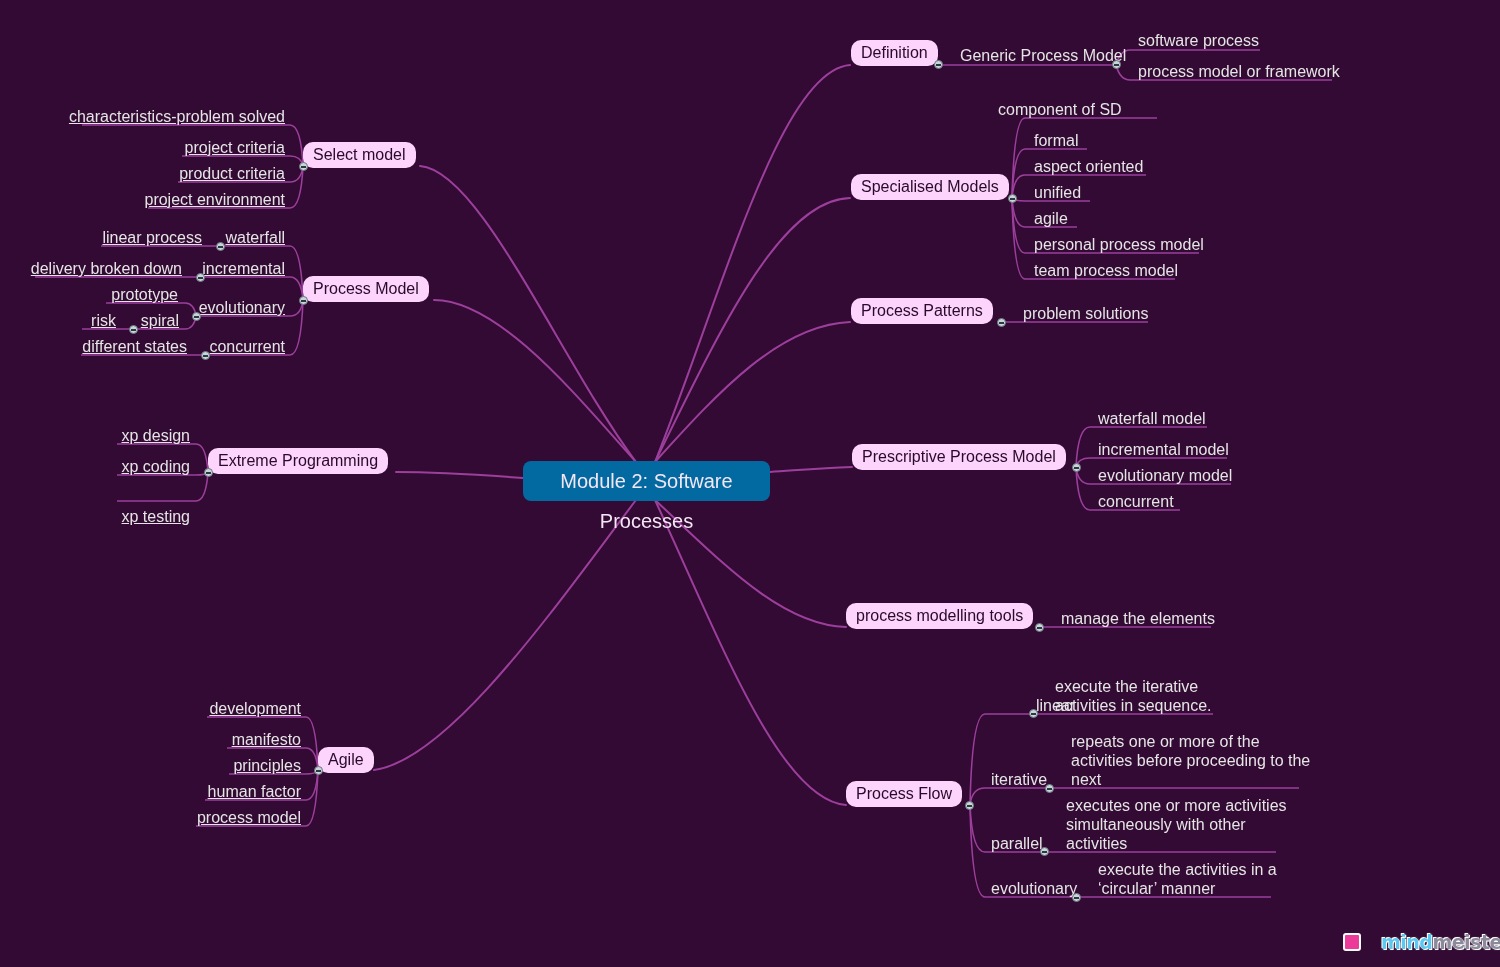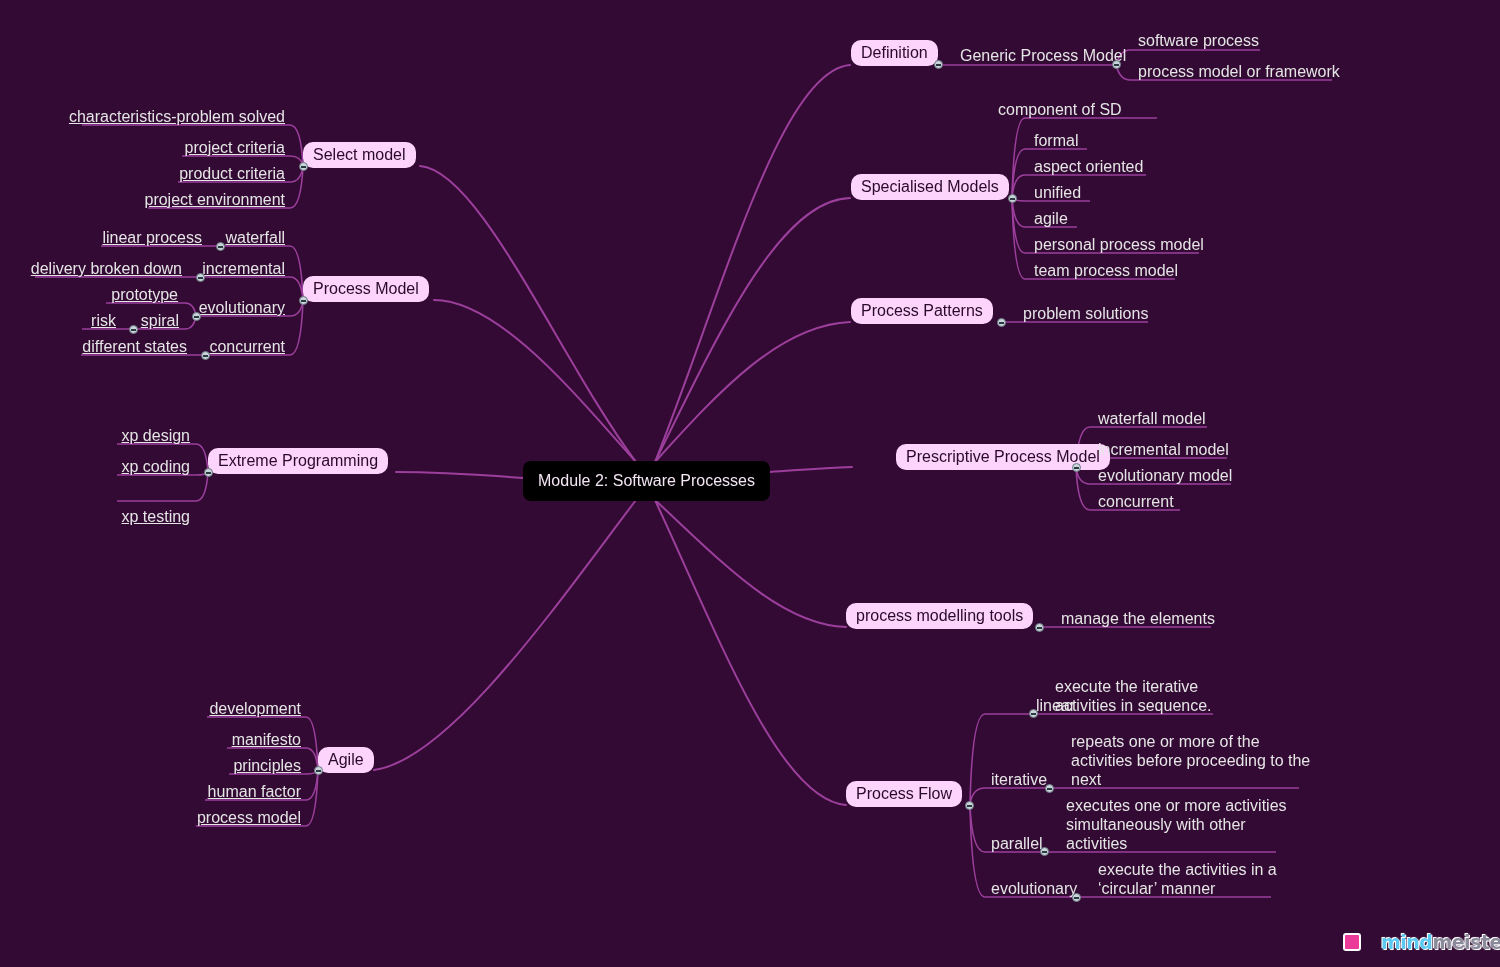--- a/index.html
+++ b/index.html
@@ -1,18 +1,18 @@
 <!DOCTYPE html>
 <html><head>
 <meta charset="utf-8">
 <style>
   html,body{margin:0;padding:0;}
   body{width:1500px;height:967px;background:#330a33;position:relative;overflow:hidden;font-family:"Liberation Sans","DejaVu Sans",sans-serif;}
   svg.lines{position:absolute;left:0;top:0;width:1500px;height:967px;}
-  .center{position:absolute;left:523px;top:461px;width:247px;height:40px;background:#000000;border-radius:8px;color:#f4e6f4;font-size:16px;line-height:40px;text-align:center;}
+  .center{position:absolute;left:523px;top:461px;width:247px;height:40px;background:#0369a1;border-radius:8px;color:#f4e6f4;font-size:20px;line-height:40px;text-align:center;}
   .main{position:absolute;height:26px;line-height:26px;padding:0 10px;background:#fcd4fc;border-radius:10px;color:#2a0a2a;font-size:16px;white-space:nowrap;}
   .sub{position:absolute;color:#e5e5e5;font-size:16px;white-space:nowrap;line-height:19px;}
   .sub.r{text-align:left;text-decoration:underline;}
   .toggle{position:absolute;width:9px;height:9px;border-radius:50%;background:#c8d4da;border:1px solid #6a7880;box-sizing:border-box;}
   .toggle::after{content:"";position:absolute;left:1px;right:1px;top:3px;height:1.5px;background:#2a3a40;}
   .logo{position:absolute;left:1343px;top:930px;height:24px;display:flex;align-items:center;gap:4px;}
   .logo-icon{width:18px;height:18px;background:#ec3a9a;border:2px solid #fff;border-radius:3px;box-sizing:border-box;}
   .logo-text{font-family:"DejaVu Sans",sans-serif;font-weight:bold;font-size:19px;color:#5ac8f0;text-shadow:0 0 2px #fff,1px 1px 0 #fff,-1px -1px 0 #fff;letter-spacing:-0.5px;margin-left:16px;}
   .logo-text .b{color:#8a8a9a;}
 </style>
@@ -87,21 +87,21 @@
     <path d="M318 770 Q316 800 306 800 L205 800"></path>
     <path d="M318 770 Q316 826 306 826 L196 826"></path>
   </g>
 </svg>
 
 <div class="center">Module 2: Software Processes</div>
 
 <div class="main" style="left:851px;top:40px;">Definition</div>
 <div class="main" style="left:851px;top:174px;">Specialised Models</div>
 <div class="main" style="left:851px;top:298px;">Process Patterns</div>
-<div class="main" style="left:852px;top:444px;margin-left:44px;">Prescriptive Process Model</div>
+<div class="main" style="left:852px;top:444px;">Prescriptive Process Model</div>
 <div class="main" style="left:846px;top:603px;">process modelling tools</div>
 <div class="main" style="left:846px;top:781px;">Process Flow</div>
 
 <div class="main" style="left:303px;top:142px;">Select model</div>
 <div class="main" style="left:303px;top:276px;">Process Model</div>
 <div class="main" style="left:208px;top:448px;">Extreme Programming</div>
 <div class="main" style="left:318px;top:747px;">Agile</div>
 
 <div class="sub" style="left:960px;top:46px;">Generic Process Model</div>
 <div class="sub" style="left:1138px;top:31px;">software process</div>

